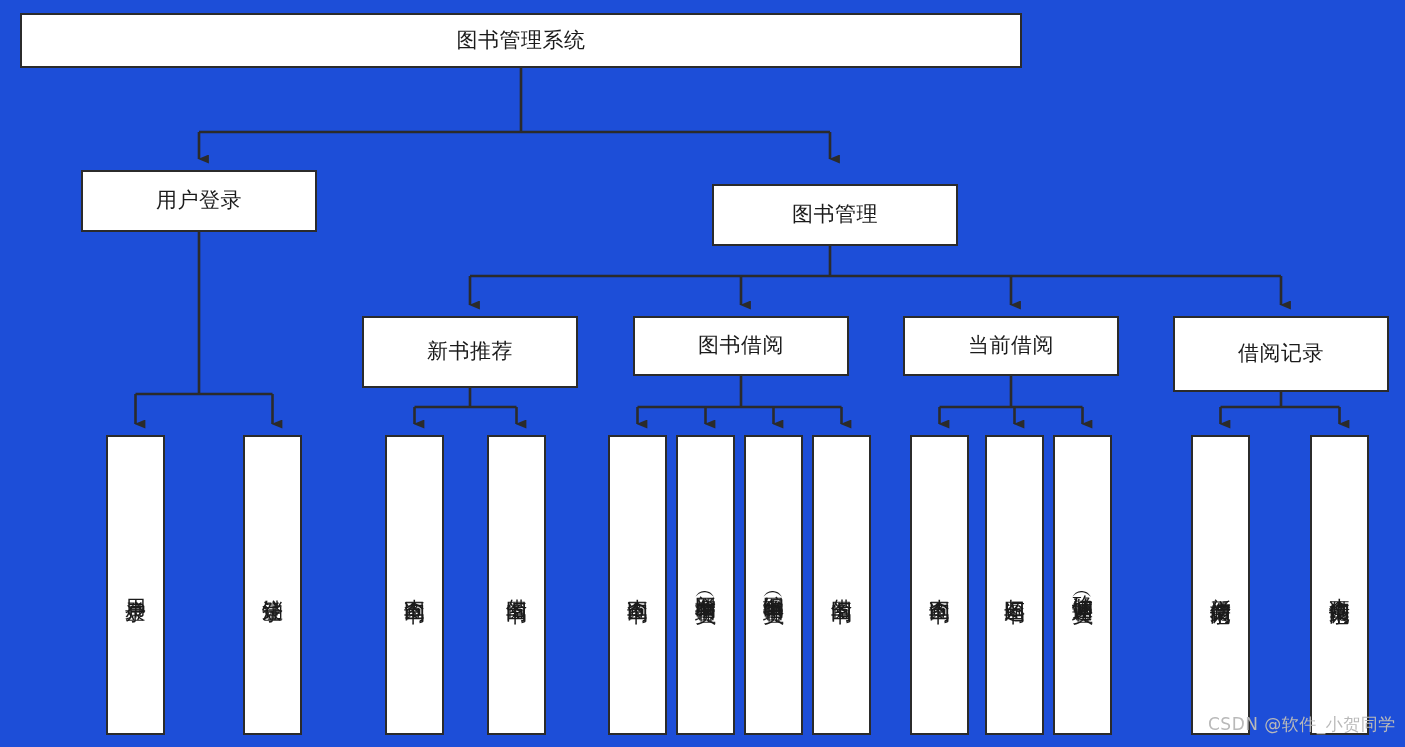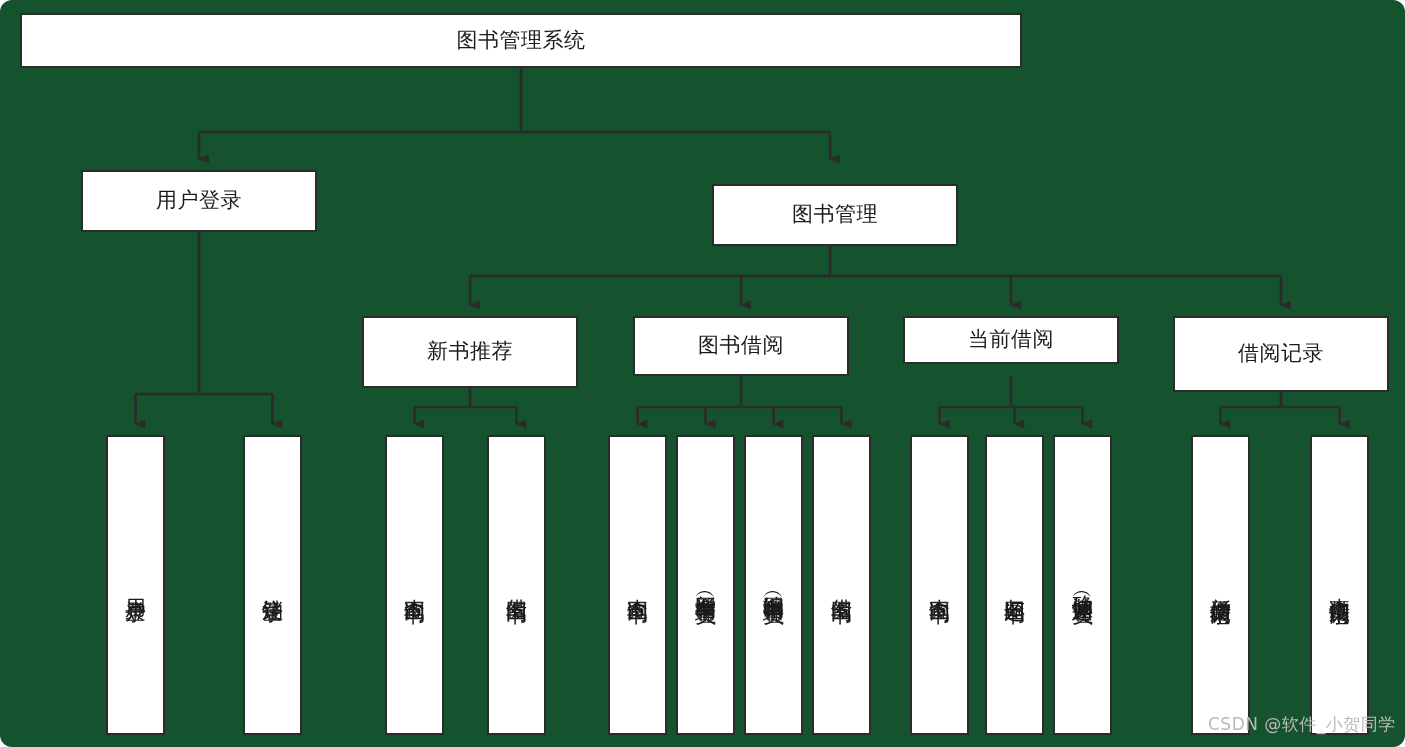--- a/index.html
+++ b/index.html
@@ -11,22 +11,21 @@
   body {
     width: 1405px;
     height: 747px;
     overflow: hidden;
     font-family: "DejaVu Sans", "Liberation Sans", sans-serif;
   }
   #diagram-root {
     position: relative;
     width: 1405px;
     height: 747px;
-    background: #14532d;
-    border-radius: 12px;
+    background: #1d4ed8;
   }
   svg.wires {
     position: absolute;
     left: 0;
     top: 0;
     width: 1405px;
     height: 747px;
     overflow: visible;
   }
   .node-box {
@@ -130,21 +129,21 @@
       </div>
       <div class="node-box horizontal" style="left: 712px; top: 184px; width: 246px; height: 62px;">
         <span class="node-label-h">图书管理</span>
       </div>
       <div class="node-box horizontal" style="left: 362px; top: 316px; width: 216px; height: 72px;">
         <span class="node-label-h">新书推荐</span>
       </div>
       <div class="node-box horizontal" style="left: 633px; top: 316px; width: 216px; height: 60px; align-items: center;">
         <span class="node-label-h">图书借阅</span>
       </div>
-      <div class="node-box horizontal" style="left: 903px; top: 316px; width: 216px; height: 48px; text-align: center;">
+      <div class="node-box horizontal" style="left: 903px; top: 316px; width: 216px; height: 60px; text-align: center;">
         <span class="node-label-h">当前借阅</span>
       </div>
       <div class="node-box horizontal" style="left: 1173px; top: 316px; width: 216px; height: 76px;">
         <span class="node-label-h">借阅记录</span>
       </div>
       <div class="node-box vertical" style="left: 106px; top: 435px; width: 59px; height: 300px;">
         <span class="node-label-v">用户登录</span>
       </div>
       <div class="node-box vertical" style="left: 243px; top: 435px; width: 59px; height: 300px;">
         <span class="node-label-v">注销登录</span>

